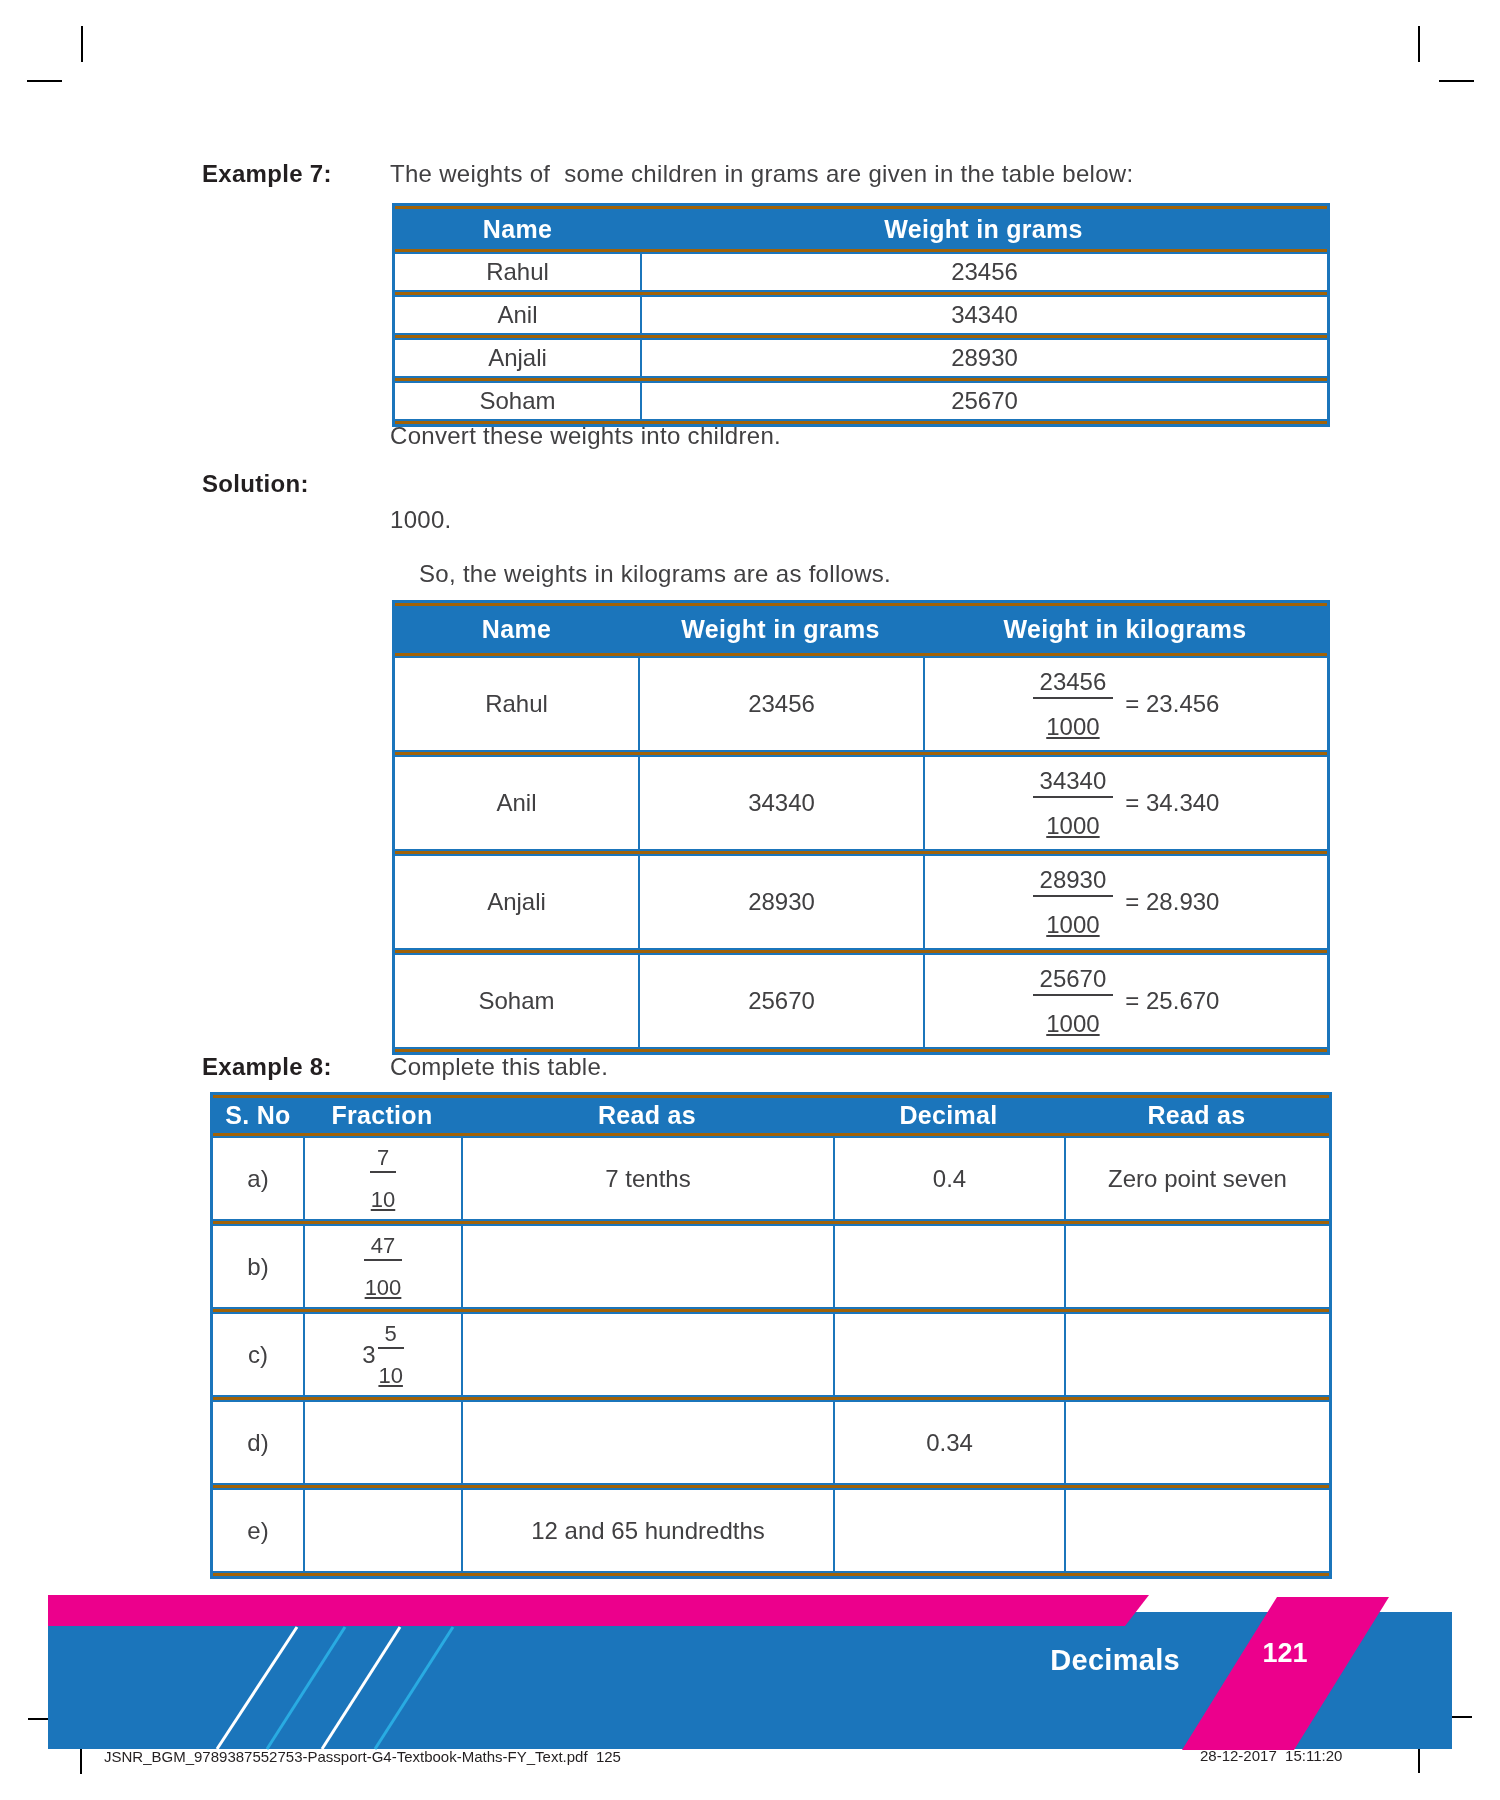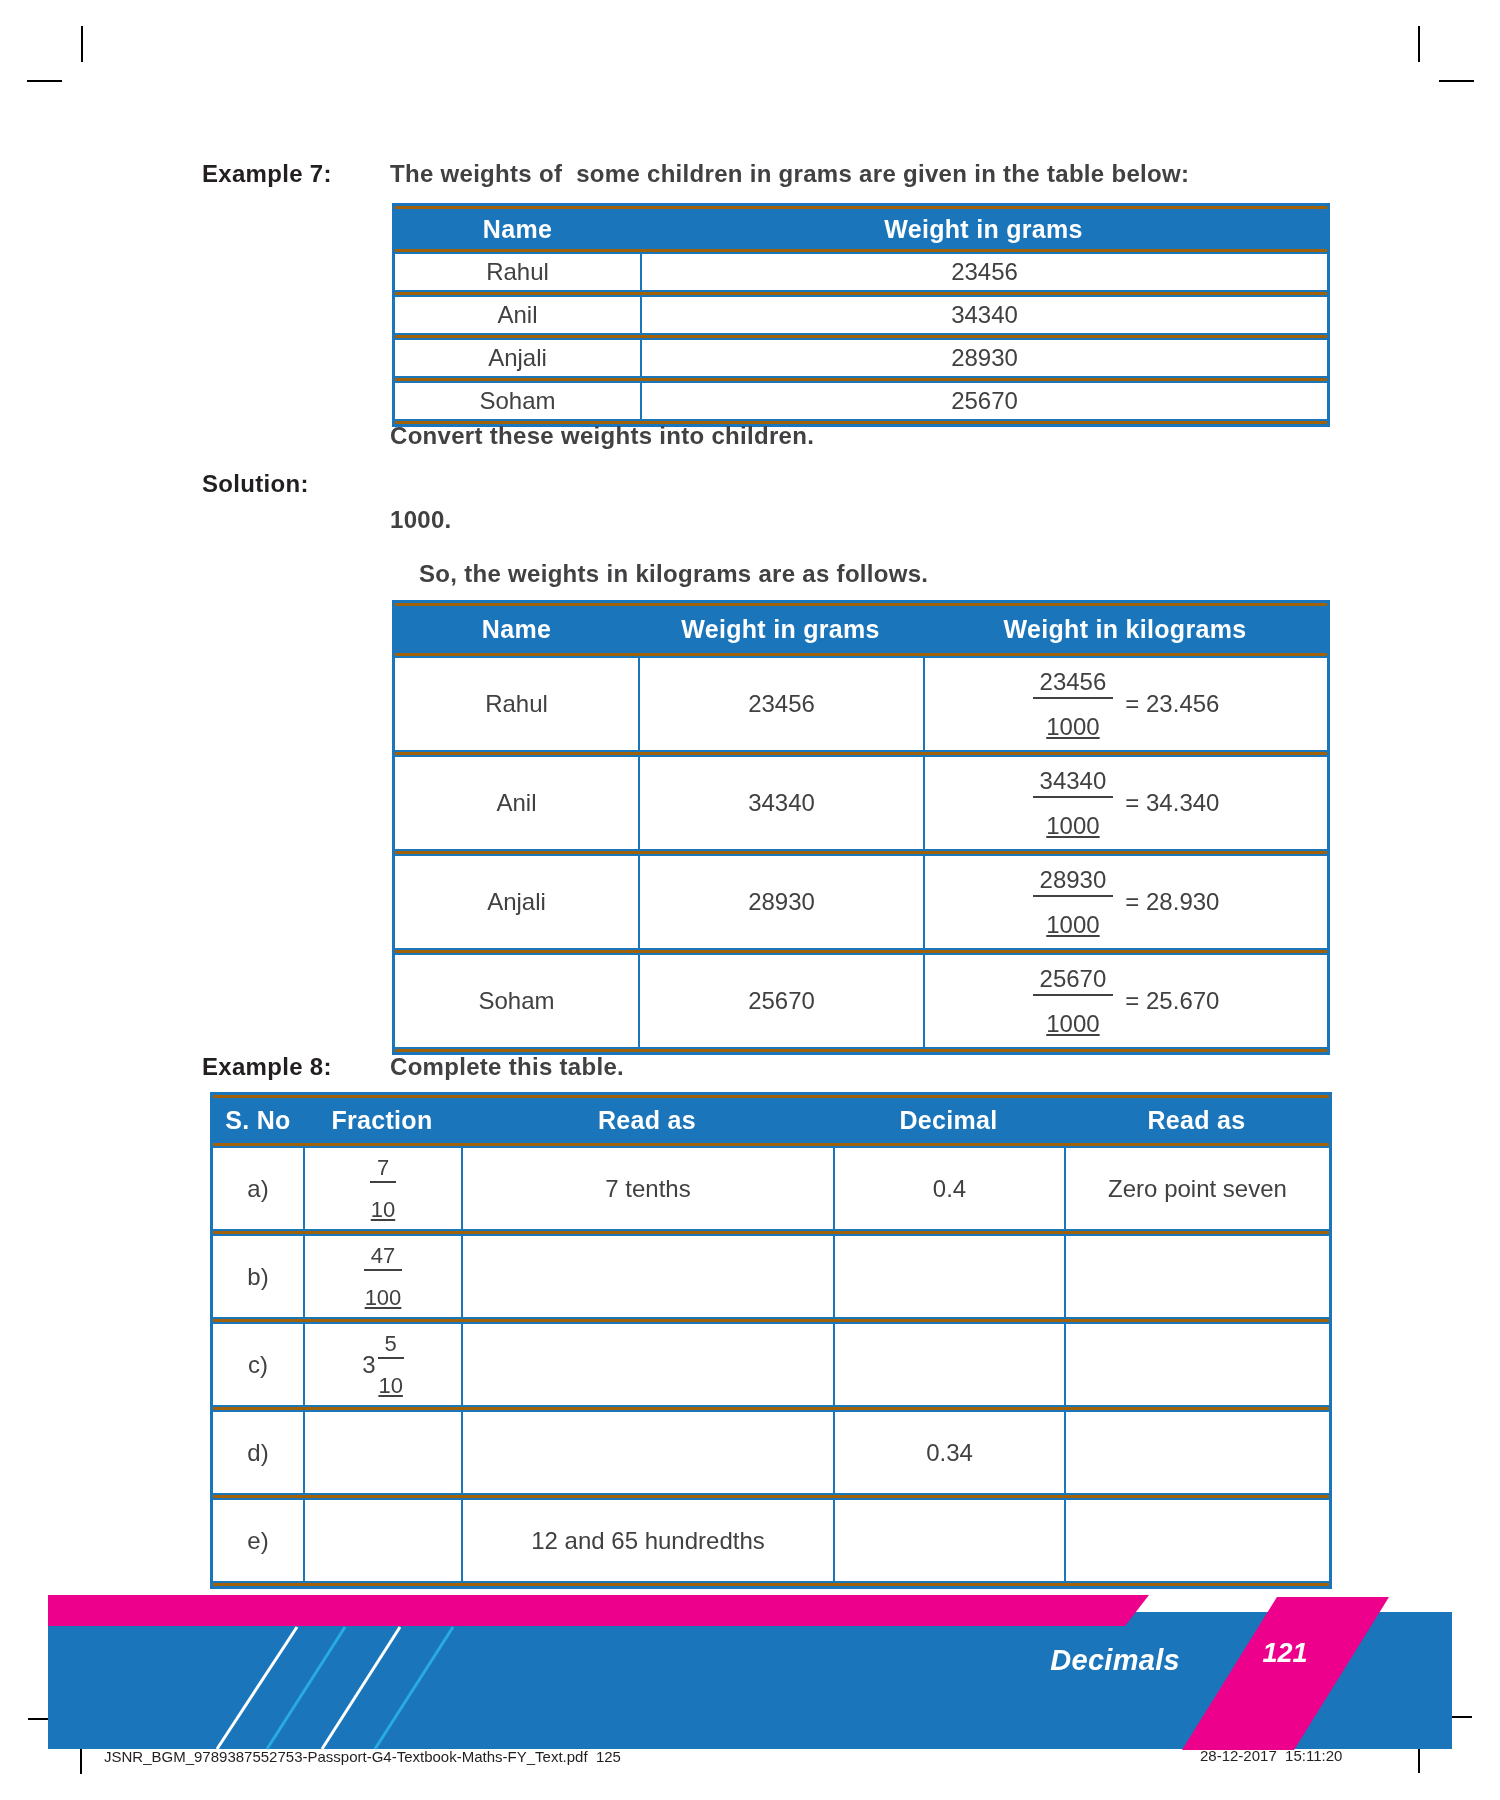--- a/index.html
+++ b/index.html
@@ -1,42 +1,42 @@
 <!DOCTYPE html>
 <html><head>
 <meta charset="utf-8">
 <style>
   html,body{margin:0;padding:0;background:#fff;}
   .page{position:relative;width:1500px;height:1800px;background:#ffffff;
         font-family:"Liberation Sans",sans-serif;color:#414042;overflow:hidden;}
-  .line{position:absolute;font-size:24px;white-space:pre-wrap;letter-spacing:0.3px;font-weight:bold;}
+  .line{position:absolute;font-size:24px;white-space:pre-wrap;letter-spacing:0.3px;}
   .lbl{font-weight:bold;color:#231f20;}
   
   .btable{position:absolute;border-collapse:separate;border-spacing:0 3px;
           border:3px solid #1b75bb;table-layout:fixed;background:#a16207;}
   .btable th{background:#1b75bb;color:#ffffff;font-weight:bold;font-size:25px;
              padding:0;text-align:center;letter-spacing:0.3px;}
   .btable td{border-top:2px solid #1b75bb;border-bottom:2px solid #1b75bb;
              border-left:2px solid #1b75bb;background:#fff;
              text-align:center;font-size:24px;color:#414042;padding:0;}
   .btable td:first-child{border-left:none;}
   .t1 th{height:40px;} .t1 td{height:36px;}
   .t2 th{height:47px;} .t2 td{height:92px;}
-  .t3 th{height:45px;} .t3 td{height:81px;}
+  .t3 th{height:35px;} .t3 td{height:81px;}
   
   .frac{display:inline-flex;flex-direction:column;align-items:center;
         vertical-align:middle;line-height:1.15;}
   .frac .fnum{border-bottom:2px solid #414042;padding:0 7px 1px 7px;}
   .frac .fden{padding-top:14px;text-decoration:underline;}
   .kgcell{display:flex;align-items:center;justify-content:center;gap:12px;}
   .t3frac{font-size:22px;}
   .mixed{display:inline-flex;align-items:center;gap:2px;}
   
   .footer-svg{position:absolute;left:0;top:1560px;}
-  .footer-text{position:absolute;color:#ffffff;font-style:italic;}
+  .footer-text{position:absolute;color:#ffffff;}
   .crop{position:absolute;background:#000;}
   .printline{position:absolute;font-size:15px;color:#231f20;letter-spacing:0;}
 </style>
 </head>
 <body>
 
 <div class="page">
 
   <div class="crop" style="left:81px;top:26px;width:2px;height:36px;"></div>
   <div class="crop" style="left:27px;top:80px;width:35px;height:2px;"></div>

